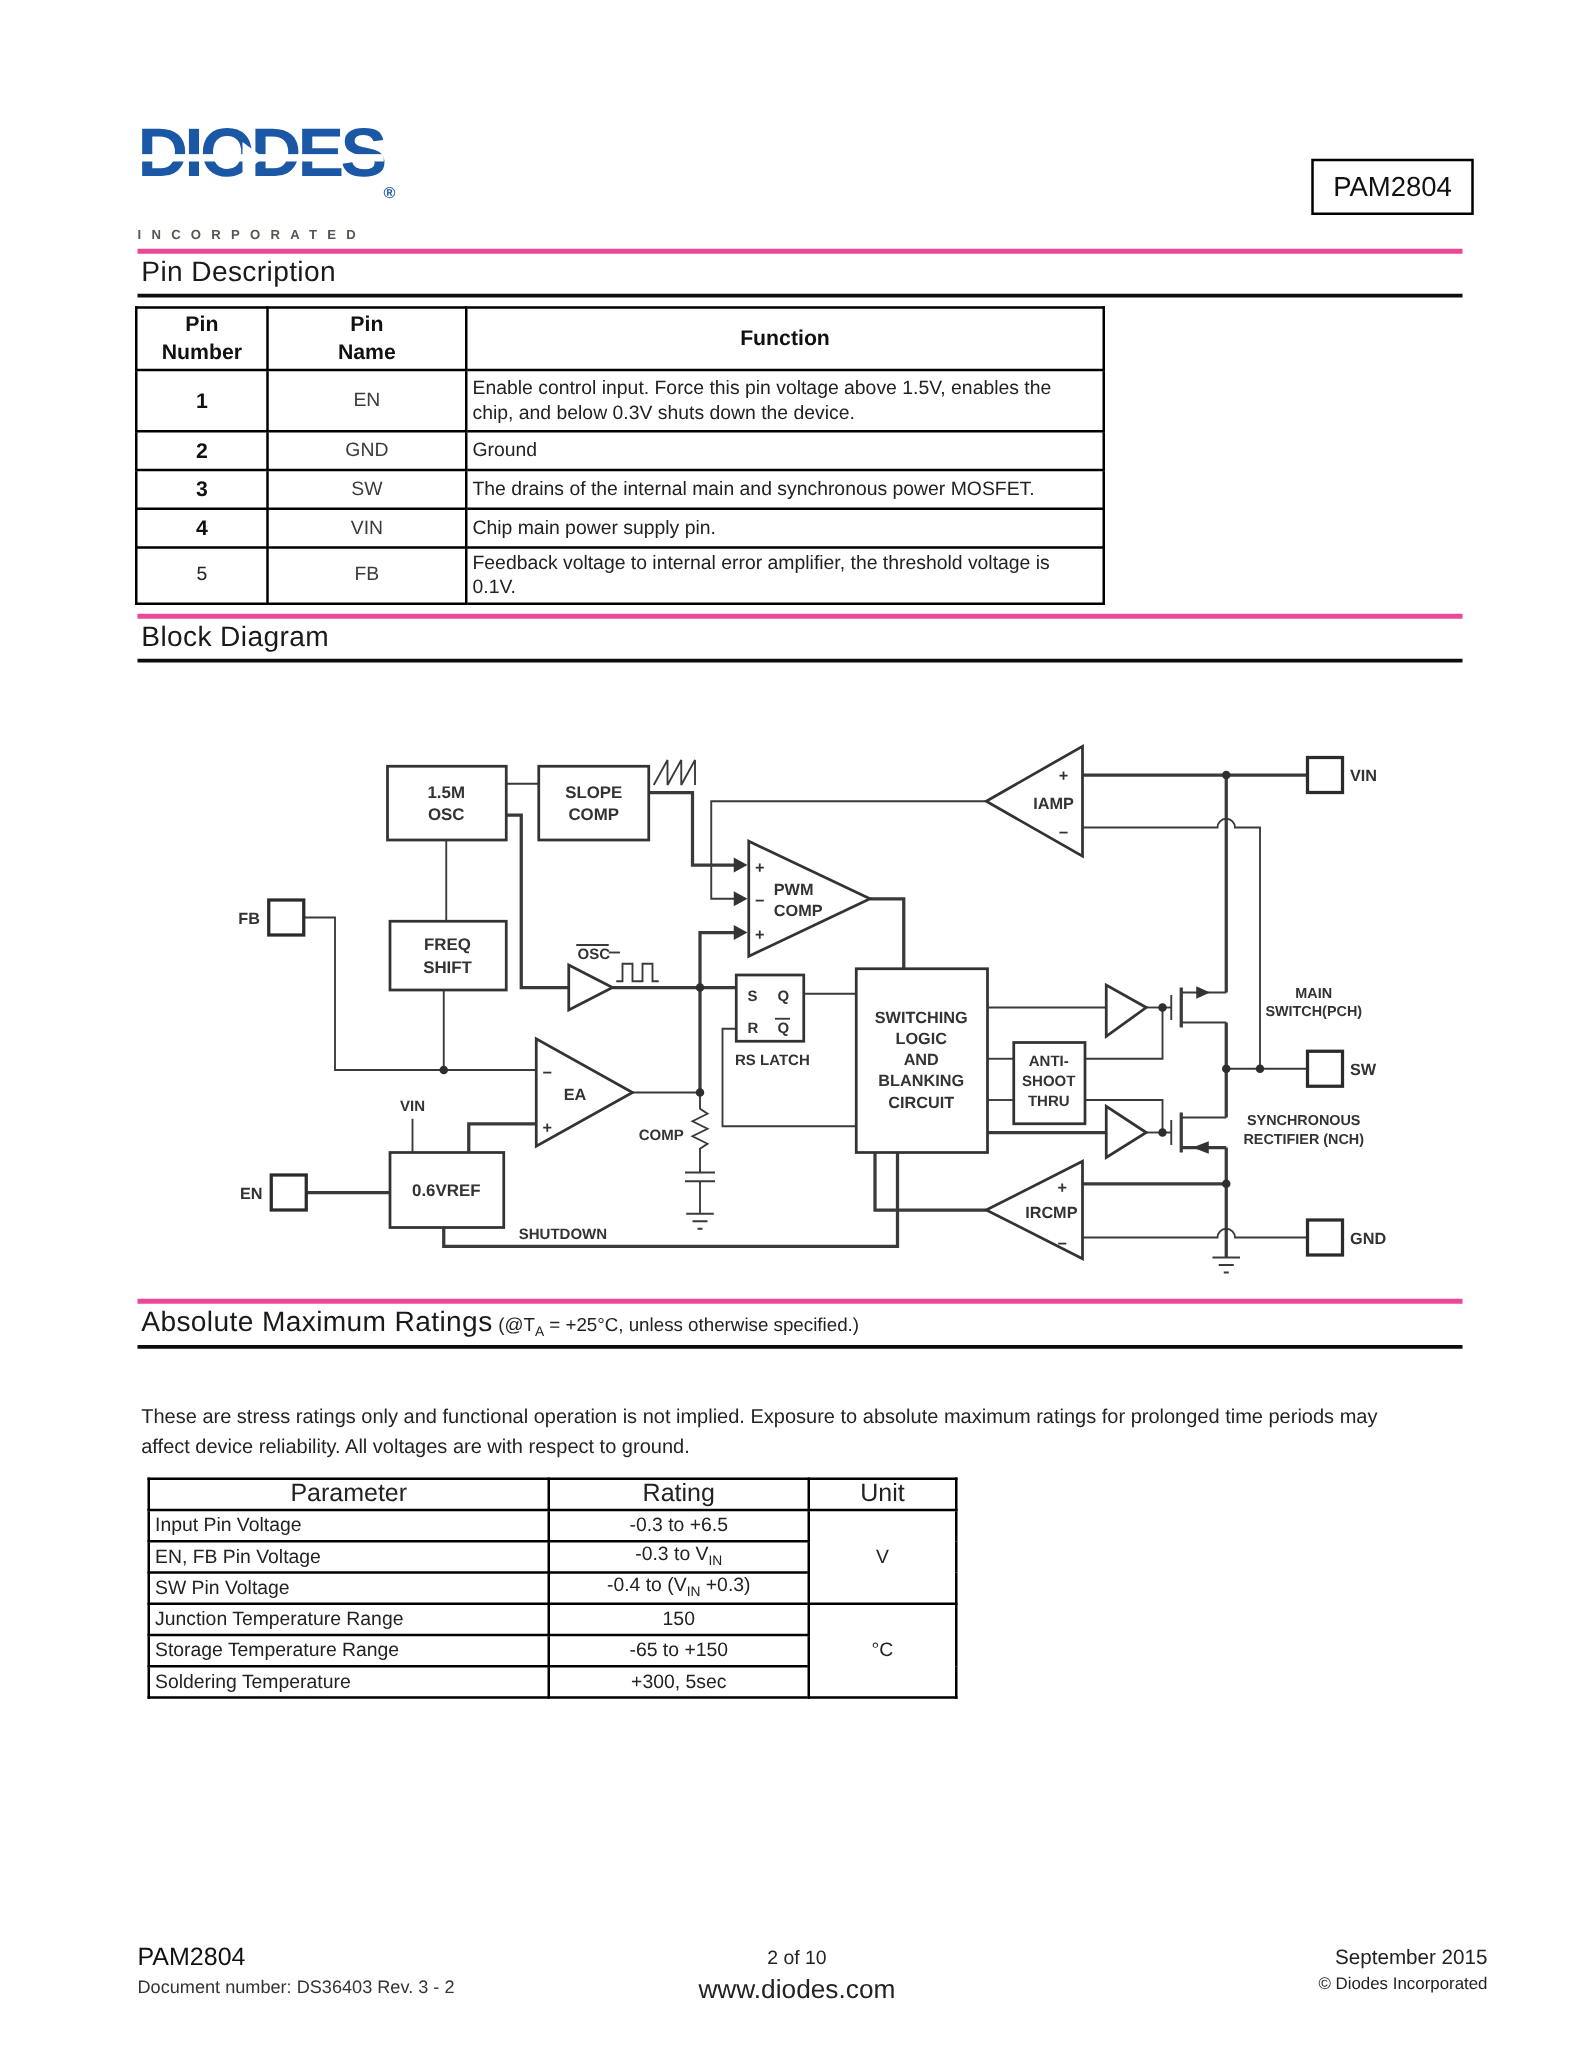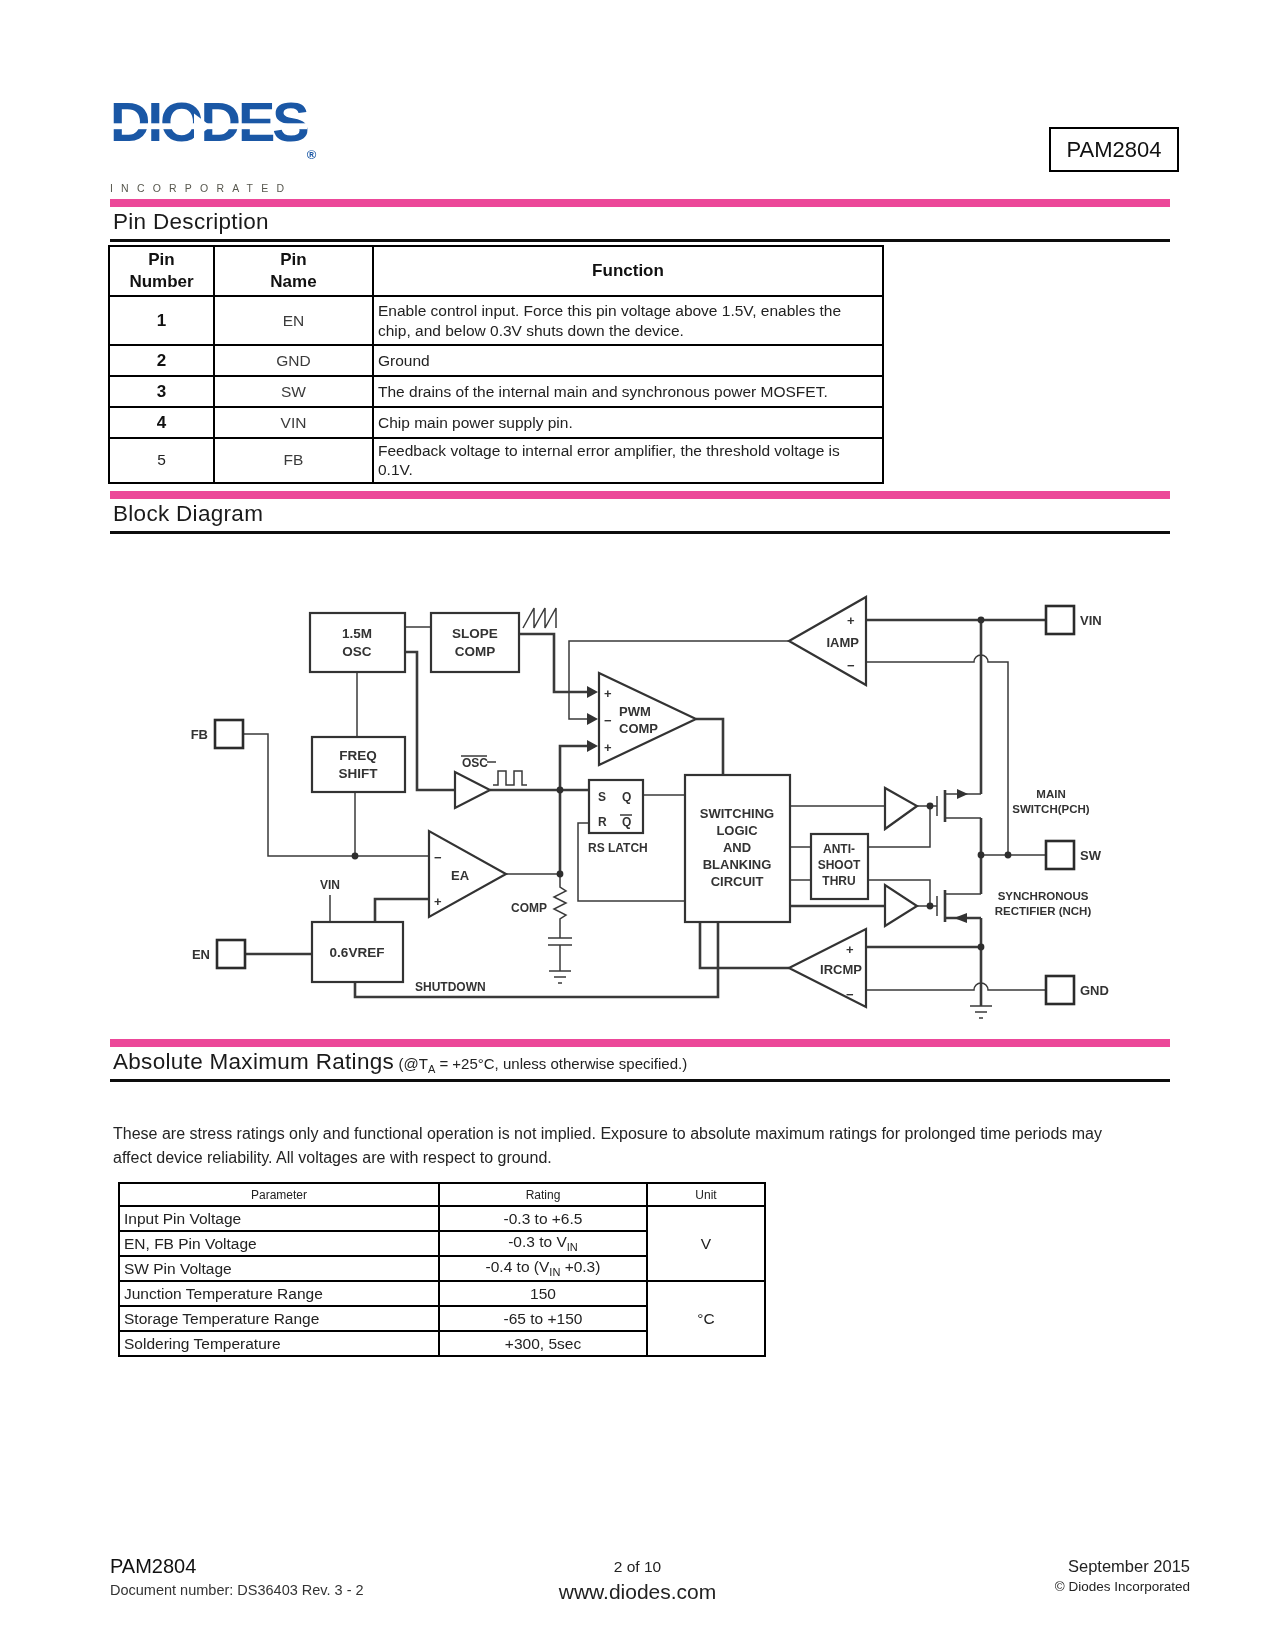--- a/index.html
+++ b/index.html
@@ -5,27 +5,27 @@
   html,body{margin:0;padding:0;background:#ffffff;}
   body{width:1275px;height:1650px;position:relative;font-family:"Liberation Sans",sans-serif;color:#1c1c1c;}
   .abs{position:absolute;}
 
   
   .logo{left:110px;top:96px;width:230px;}
   .logo-word{position:relative;display:inline-block;font-weight:bold;font-size:56px;line-height:52px;color:#1a57a5;letter-spacing:-3px;transform:scaleY(0.98);}
   .logo-reg{font-size:13px;letter-spacing:0;vertical-align:-18px;}
   .logo-stripe{position:absolute;left:0;top:27px;height:6px;width:197px;background:#ffffff;}
   .logo-arrow{position:absolute;left:84px;top:17px;width:0;height:0;border-left:17px solid #ffffff;border-top:13px solid transparent;border-bottom:13px solid transparent;}
-  .logo-inc{margin-top:1px;font-size:10.5px;font-weight:normal;letter-spacing:8.2px;color:#57574e;}
+  .logo-inc{margin-top:1px;font-size:10.5px;font-weight:bold;letter-spacing:8.2px;color:#57574e;}
 
   
   .part-box{left:1049px;top:127px;width:126px;height:41px;border:2px solid #000;display:flex;align-items:center;justify-content:center;font-size:22px;color:#111;}
 
   
-  .sec{left:110px;width:1057px;border-top:8px solid #ec4899;border-bottom:3px solid #0d0d0d;padding:2px 0 4px 3px;}
+  .sec{left:110px;width:1057px;border-top:4px solid #ec4899;border-bottom:3px solid #0d0d0d;padding:2px 0 4px 3px;}
   .sec-title{font-size:22.5px;color:#1a1a1a;letter-spacing:0.3px;}
   .sec-sub{font-size:15px;color:#222;}
   .sec-sub sub{font-size:11px;}
   .sec-pin{top:199px;}
   .sec-block{top:491px;}
   .sec-abs{top:1039px;}
 
   
   .pin-table{left:108px;top:245px;width:776px;border-collapse:collapse;table-layout:fixed;}
   .pin-table th,.pin-table td{border:2px solid #000;padding:0;}
@@ -39,21 +39,21 @@
   .pin-table td.fn{padding:2px 4px;line-height:1.25;}
   .pin-table tr.r1 td{height:43px;}
   .pin-table tr.rs td{height:25px;}
 
   
   .abs-note{left:113px;top:1122px;width:1020px;font-size:16px;line-height:1.5;color:#242424;}
 
   
   .rat-table{left:118px;top:1182px;width:648px;border-collapse:collapse;table-layout:fixed;}
   .rat-table th,.rat-table td{border:2px solid #000;padding:0;font-weight:normal;}
-  .rat-table th{font-size:12px;text-align:center;height:21px;color:#222;margin-left:22px;}
+  .rat-table th{font-size:20px;text-align:center;height:21px;color:#222;margin-left:22px;}
   .rat-table td{font-size:15.5px;height:23px;color:#222;}
   .rat-table .c-par{width:320px;}
   .rat-table .c-rat{width:208px;}
   .rat-table td.par{padding-left:4px;text-align:left;}
   .rat-table td.rat{text-align:center;}
   .rat-table td.unit{text-align:center;vertical-align:middle;}
   .rat-table sub{font-size:11px;}
 
   
   .diagram{left:175px;top:555px;}

